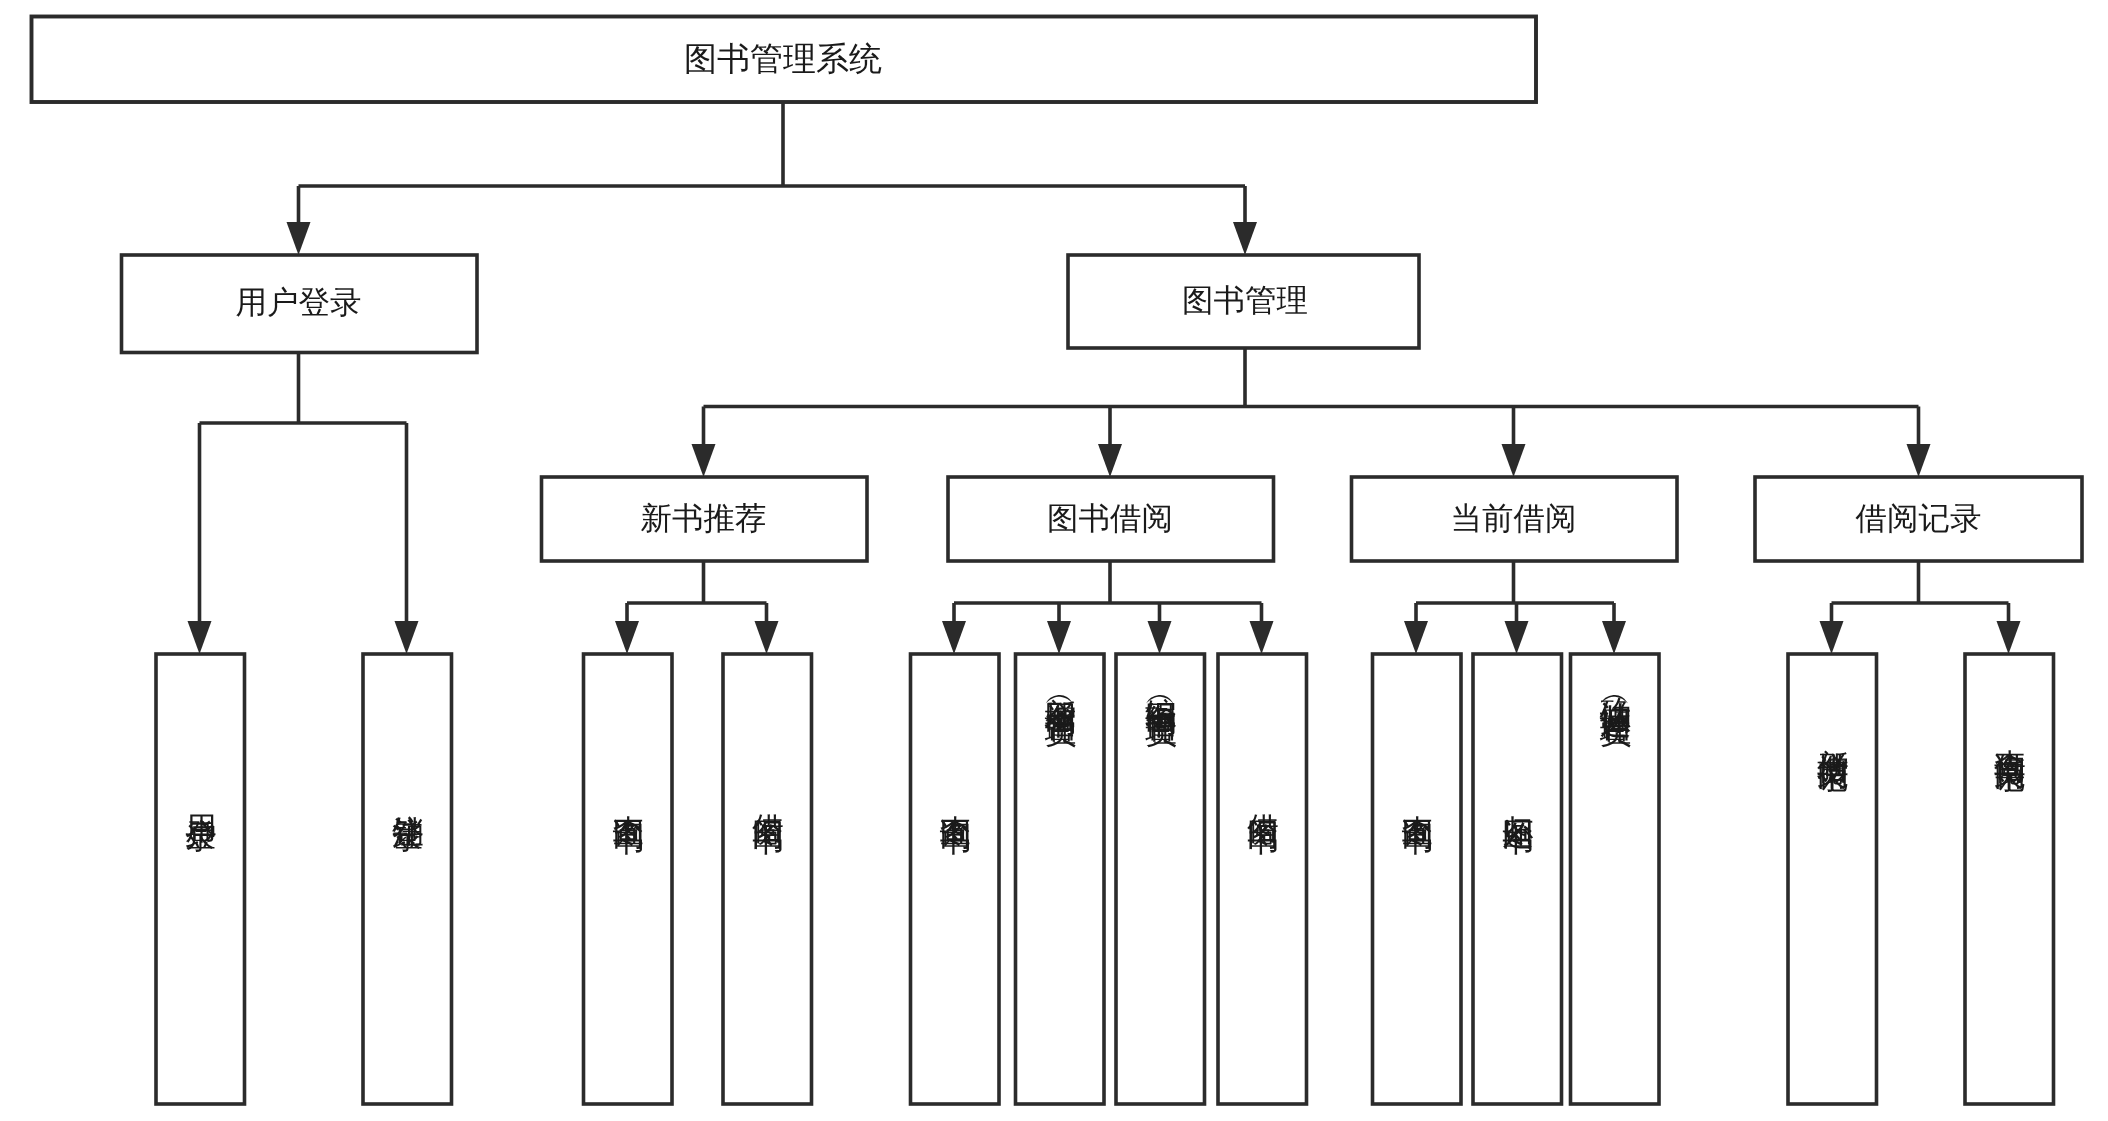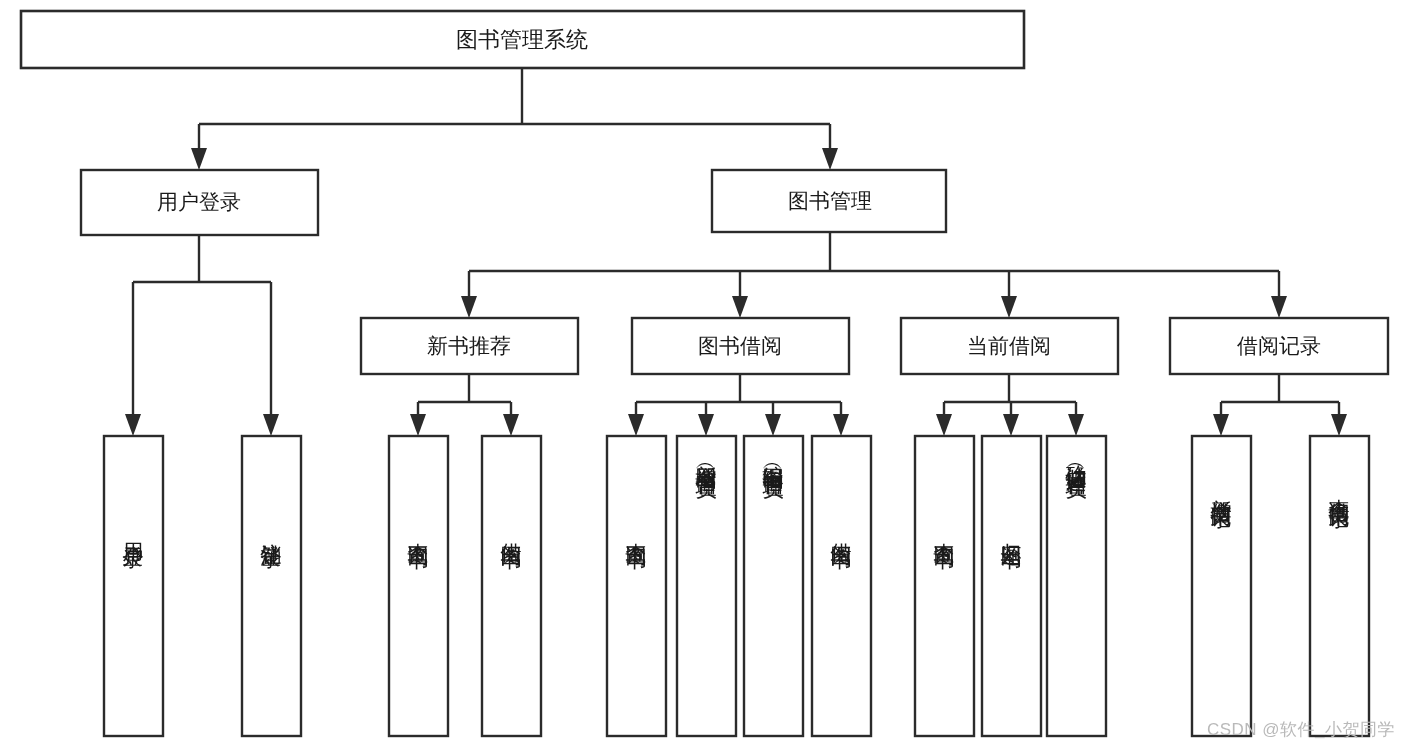--- a/index.html
+++ b/index.html
@@ -244,15 +244,14 @@
     <span class="leaf-label" style="margin-top:12px;">确认归还（管理员）</span>
   </div>
 
   <div class="leaf-label-holder" style="left:1192px; top:436px; width:59px; height:300px;">
     <span class="leaf-label" style="margin-top:46px;">新增借阅记录</span>
   </div>
   <div class="leaf-label-holder" style="left:1310px; top:436px; width:59px; height:300px;">
     <span class="leaf-label" style="margin-top:46px;">查询借阅记录</span>
   </div>
 
-  <div class="watermark">CSDN @软件_小贺同学</div>
 
 </div>
 
 </body></html>

